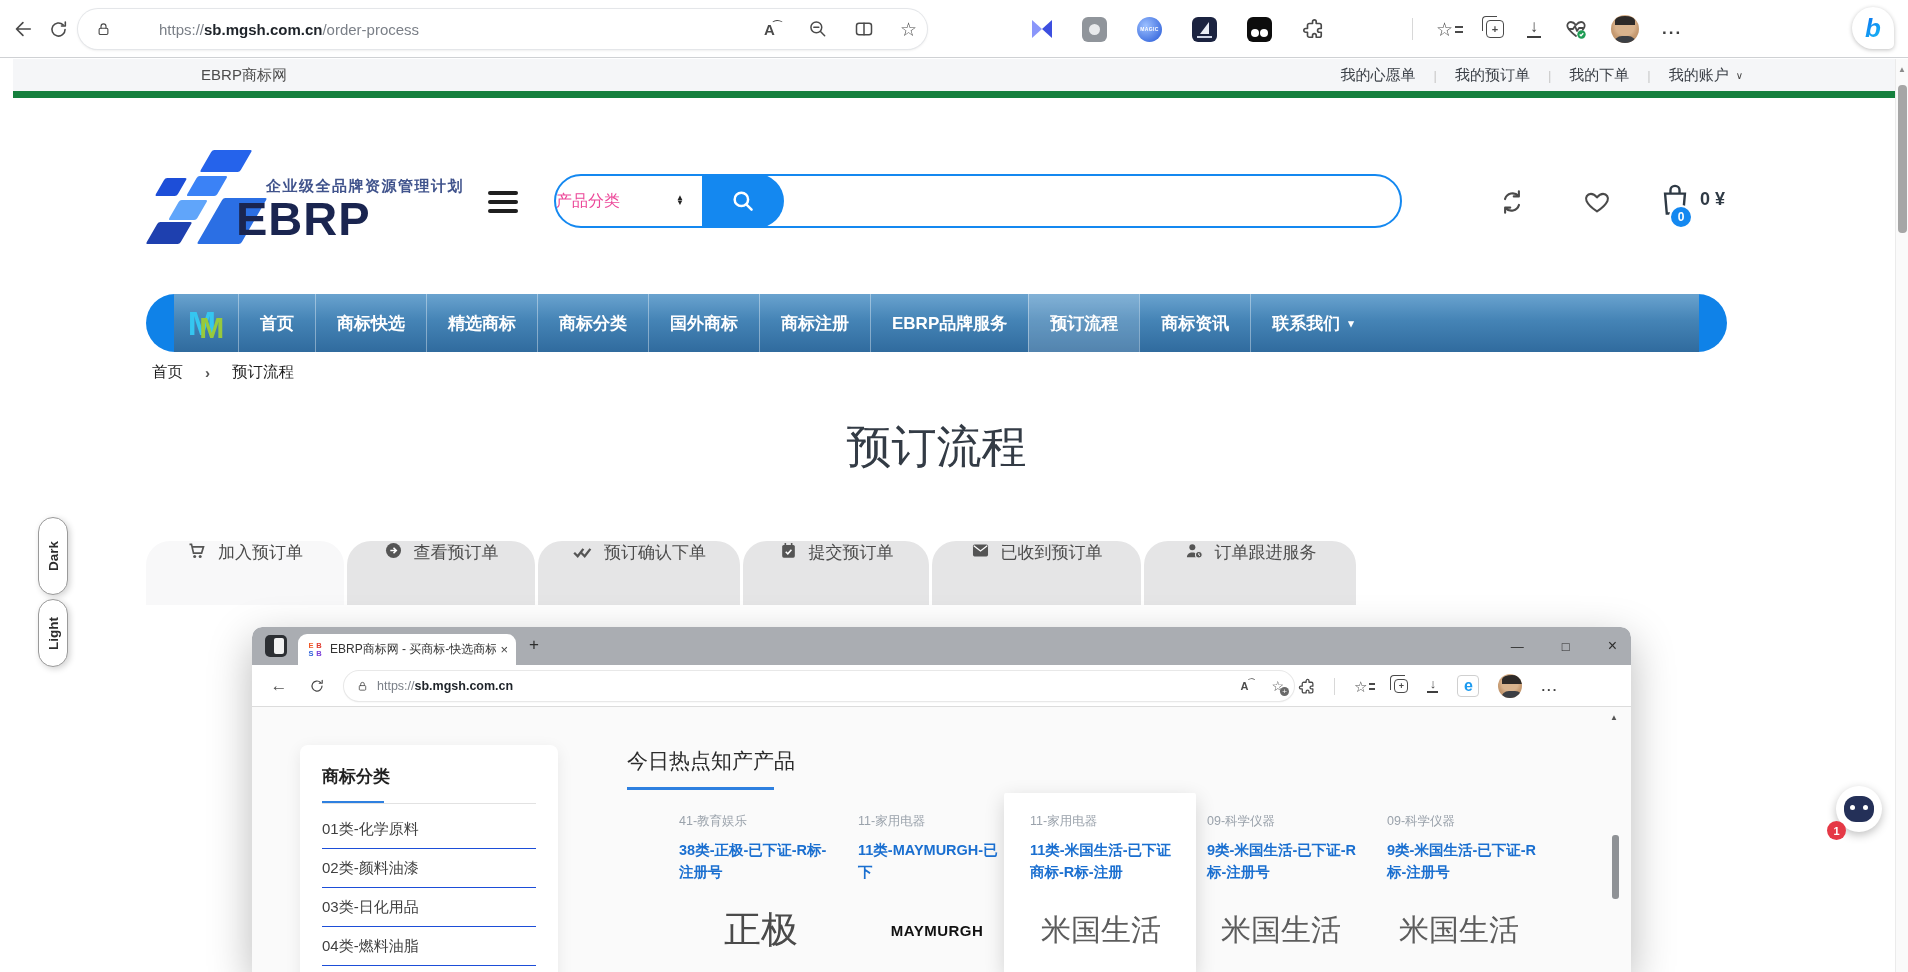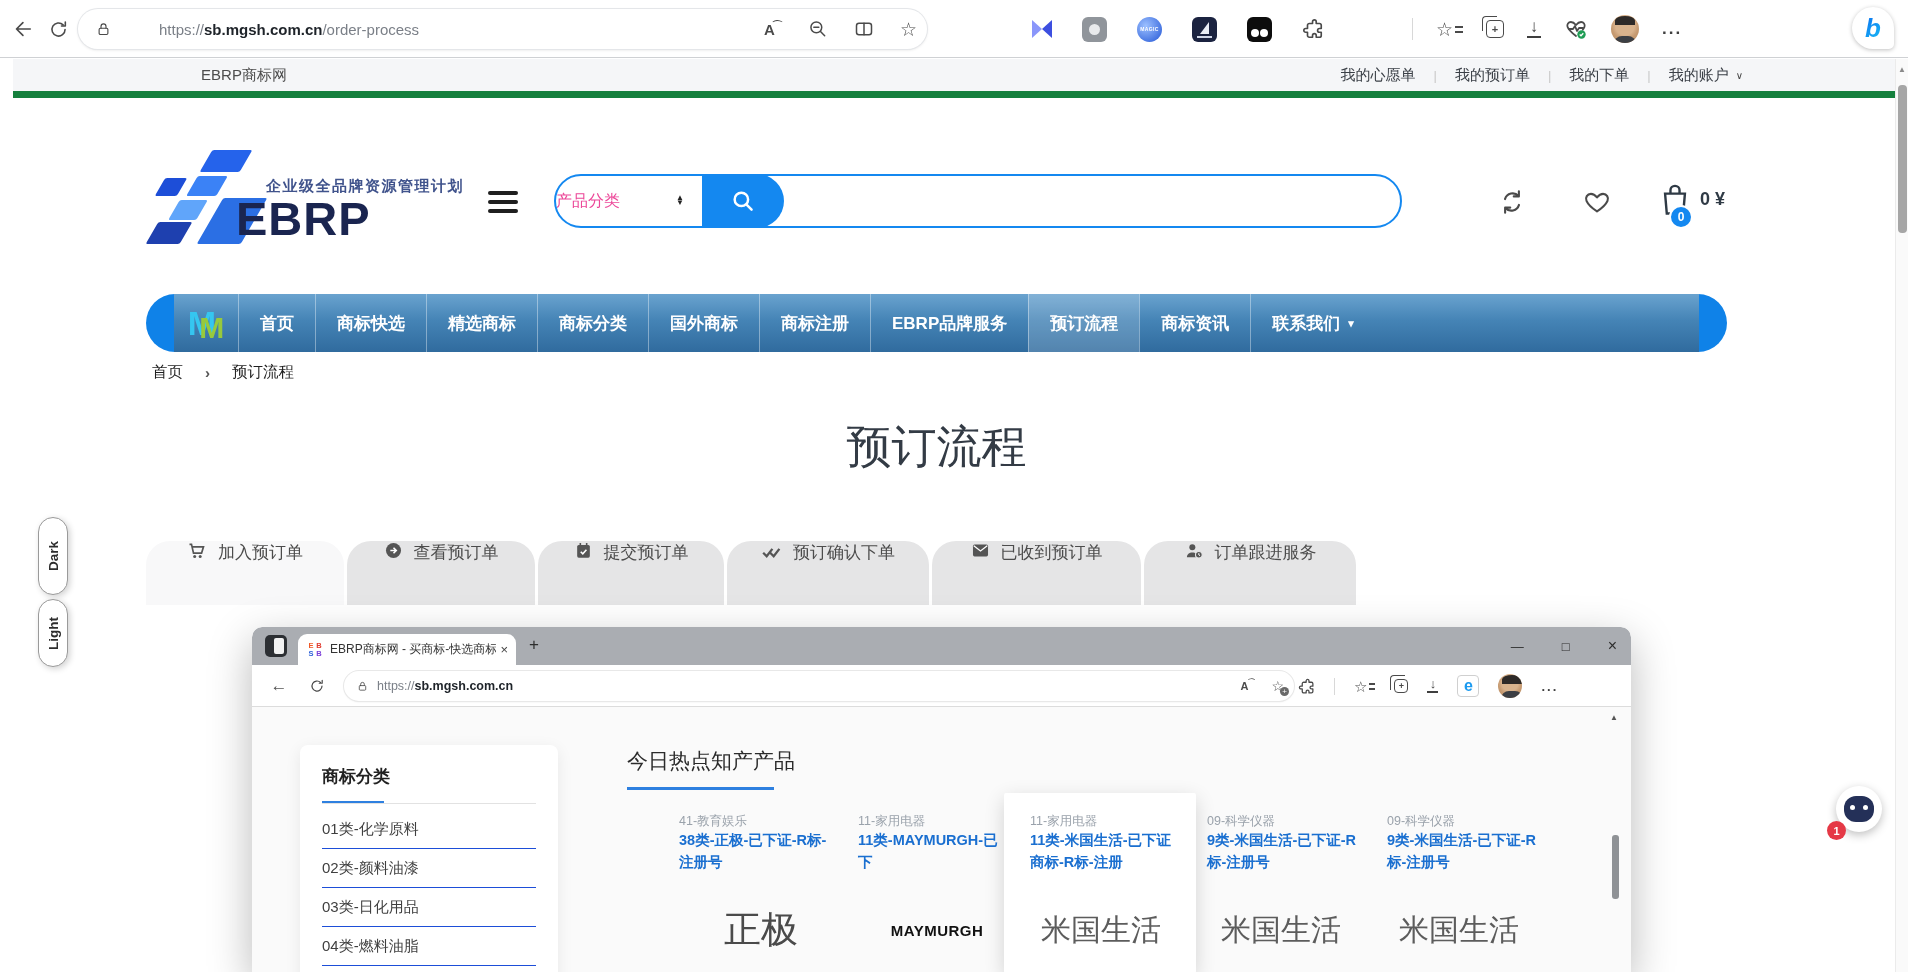--- a/index.html
+++ b/index.html
@@ -142,21 +142,21 @@
   .side-card .sc-title { font-size:17px; font-weight:700; color:#222; }
   .sc-underline { position:relative; height:3px; margin-top:13px; }
   .sc-underline .blue { position:absolute; left:0; top:0; width:62px; height:3px; background:#2e80e0; }
   .sc-underline .grey { position:absolute; left:0; top:2px; width:100%; height:1px; background:#e2e2e2; }
   .sc-item { height:39px; display:flex; align-items:center; font-size:15px; color:#3f3f3f; border-bottom:1px solid #1d4ed8; cursor:pointer; }
 
   .main-title { position:absolute; left:375px; top:40px; font-size:21px; color:#2b2b2b; }
   .main-underline { position:absolute; left:375px; top:80px; width:147px; height:3px; background:#2e80e0; }
   .prod { position:absolute; top:106px; width:158px; }
   .prod .cat { font-size:12.5px; color:#9aa2ab; }
-  .prod .pname { width:152px; font-size:14.5px; line-height:1.5; font-weight:700; color:#1a6fd0; word-break:break-word; cursor:pointer; }
+  .prod .pname { margin-top:10px; width:152px; font-size:14.5px; line-height:1.5; font-weight:700; color:#1a6fd0; word-break:break-word; cursor:pointer; }
   .brand { position:absolute; width:158px; text-align:center; color:#4c4c4c; }
   .brand.serif-lg { top:198px; font-family:"Liberation Serif",serif; font-size:37px; color:#4a4a4a; }
   .brand.sans-sm { top:215px; font-size:15px; font-weight:800; letter-spacing:.5px; color:#111; }
   .brand.serif-md { top:203px; font-family:"Liberation Serif",serif; font-size:30px; color:#5c5c5c; }
   .hl-card { position:absolute; left:752px; top:86px; width:192px; height:180px; background:#fff; box-shadow:0 6px 20px rgba(0,0,0,.16); border-radius:2px; }
   .win-scroll-up { position:absolute; left:1358px; top:6px; font-size:8px; color:#555; }
   .win-thumb { position:absolute; left:1360px; top:128px; width:7px; height:64px; background:#8f9296; border-radius:3px; }
 
   
   .scrollbar { position:absolute; right:0; top:59px; width:13px; height:913px; background:#fafafa; border-left:1px solid #ebebeb; z-index:70; }
@@ -381,33 +381,33 @@
         </svg>
       <span>加入预订单</span>
     </div>
     <div class="tab" style="width:188px">
       <svg width="19" height="19" viewBox="0 0 24 24">
           <circle cx="12" cy="12" r="9.5" fill="#555"></circle>
           <path d="M8 12h7M12 8.5 15.5 12 12 15.5" stroke="#fff" stroke-width="2" fill="none"></path>
         </svg>
       <span>查看预订单</span>
     </div>
+    <div class="tab" style="width:202px">
+      <svg width="21" height="21" viewBox="0 0 24 24">
+          <path d="M2.5 13.5 6.5 17.5 13 9M10.5 13.5 14.5 17.5 21 9" stroke="#555" stroke-width="2.6" fill="none"></path>
+        </svg>
+      <span>预订确认下单</span>
+    </div>
     <div class="tab" style="width:186px">
       <svg width="19" height="19" viewBox="0 0 24 24">
           <rect x="4" y="5" width="16" height="16" rx="2" fill="#555"></rect>
           <path d="M8 2.5v4M16 2.5v4" stroke="#555" stroke-width="2"></path>
           <path d="M8.5 13.5l2.6 2.6 4.6-5" stroke="#fff" stroke-width="2" fill="none"></path>
         </svg>
       <span>提交预订单</span>
-    </div>
-    <div class="tab" style="width:202px">
-      <svg width="21" height="21" viewBox="0 0 24 24">
-          <path d="M2.5 13.5 6.5 17.5 13 9M10.5 13.5 14.5 17.5 21 9" stroke="#555" stroke-width="2.6" fill="none"></path>
-        </svg>
-      <span>预订确认下单</span>
     </div>
     <div class="tab" style="width:209px">
       <svg width="19" height="19" viewBox="0 0 24 24">
           <rect x="2.5" y="4.5" width="19" height="15" rx="2" fill="#555"></rect>
           <path d="M3.5 6l8.5 6.5L20.5 6" stroke="#fff" stroke-width="1.6" fill="none"></path>
         </svg>
       <span>已收到预订单</span>
     </div>
     <div class="tab" style="width:212px">
       <svg width="20" height="20" viewBox="0 0 24 24">

